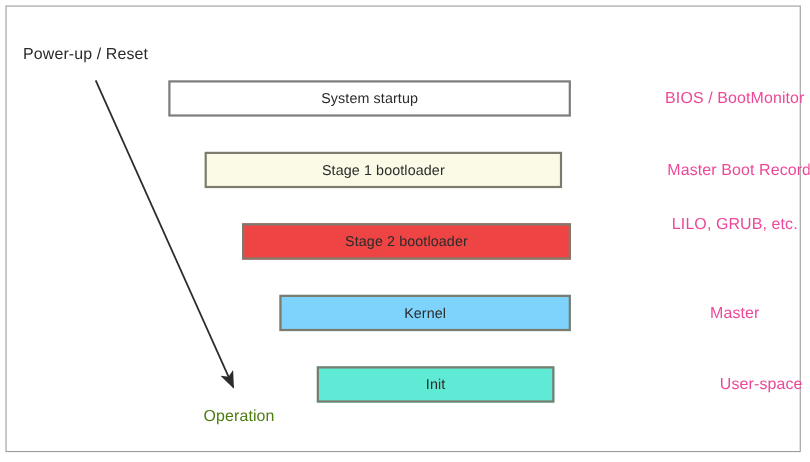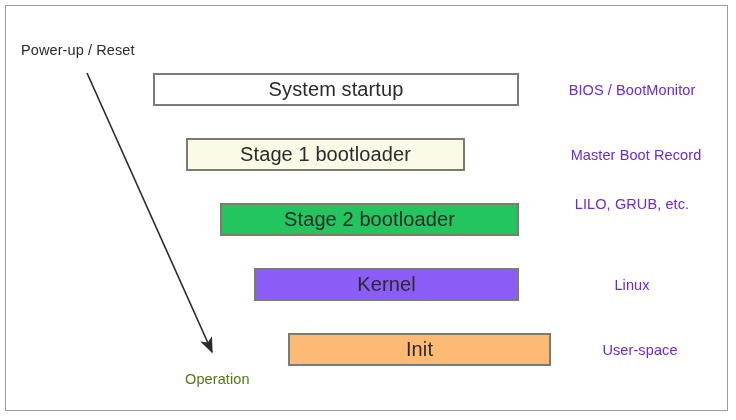--- a/index.html
+++ b/index.html
@@ -31,33 +31,34 @@
   .stage-box {
     position: absolute;
     height: 33px;
     border: 2px solid #7c7c6e;
     box-sizing: border-box;
     display: flex;
     align-items: center;
     justify-content: center;
   }
   .stage-label {
-    font-size: 20px;
+    font-size: 13px;
     color: #2b2b2b;
     letter-spacing: 0.1px;
     white-space: nowrap;
   }
   .side-label {
     position: absolute;
     font-size: 14.5px;
-    color: #6d28d9;
+    color: #ec4899;
     white-space: nowrap;
     text-align: center;
     transform: translateX(-50%);
     letter-spacing: 0.1px;
+    margin-left: 36px;
   }
   #powerup-label {
     position: absolute;
     left: 21px;
     top: 42px;
     font-size: 14.5px;
     color: #2b2b2b;
     white-space: nowrap;
     letter-spacing: 0.1px;
   }
@@ -95,33 +96,33 @@
     </defs>
     <line id="arrow-line" x1="87" y1="73" x2="212" y2="352" stroke="#2b2b2b" stroke-width="1.6" marker-end="url(#arrowhead)"></line>
   </svg>
 
   <div id="operation-label">Operation</div>
 
   <div id="stage-boxes">
       <div class="stage-box" style="left: 153px; top: 73px; width: 366px; background: rgb(255, 255, 255); border-color: rgb(124, 124, 124);">
         <span class="stage-label">System startup</span>
       </div>
-      <div class="stage-box" style="left: 186px; top: 138px; width: 279px; background: rgb(250, 250, 230); border-color: rgb(124, 124, 110);">
+      <div class="stage-box" style="left: 186px; top: 138px; width: 325px; background: rgb(250, 250, 230); border-color: rgb(124, 124, 110);">
         <span class="stage-label">Stage 1 bootloader</span>
       </div>
-      <div class="stage-box" style="left: 220px; top: 203px; width: 299px; background: #22c55e; border-color: rgb(124, 124, 110);">
+      <div class="stage-box" style="left: 220px; top: 203px; width: 299px; background: #ef4444; border-color: rgb(124, 124, 110);">
         <span class="stage-label">Stage 2 bootloader</span>
       </div>
-      <div class="stage-box" style="left: 254px; top: 268px; width: 265px; background: #8b5cf6; border-color: rgb(124, 124, 110);">
+      <div class="stage-box" style="left: 254px; top: 268px; width: 265px; background: #7dd3fc; border-color: rgb(124, 124, 110);">
         <span class="stage-label">Kernel</span>
       </div>
-      <div class="stage-box" style="left: 288px; top: 333px; width: 263px; background: #fdba74; border-color: rgb(124, 124, 110);">
+      <div class="stage-box" style="left: 288px; top: 333px; width: 216px; background: #5eead4; border-color: rgb(124, 124, 110);">
         <span class="stage-label">Init</span>
       </div>
     </div>
   <div id="side-labels">
       <div class="side-label" style="left: 632px; top: 82px;">BIOS / BootMonitor</div>
       <div class="side-label" style="left: 636px; top: 147px;">Master Boot Record</div>
       <div class="side-label" style="left: 632px; top: 196px;">LILO, GRUB, etc.</div>
-      <div class="side-label" style="left: 632px; top: 277px;">Linux</div>
-      <div class="side-label" style="left: 640px; top: 342px;">User-space</div>
+      <div class="side-label" style="left: 632px; top: 277px;">Master</div>
+      <div class="side-label" style="left: 656px; top: 342px;">User-space</div>
     </div>
 </div>
 
 </body></html>

